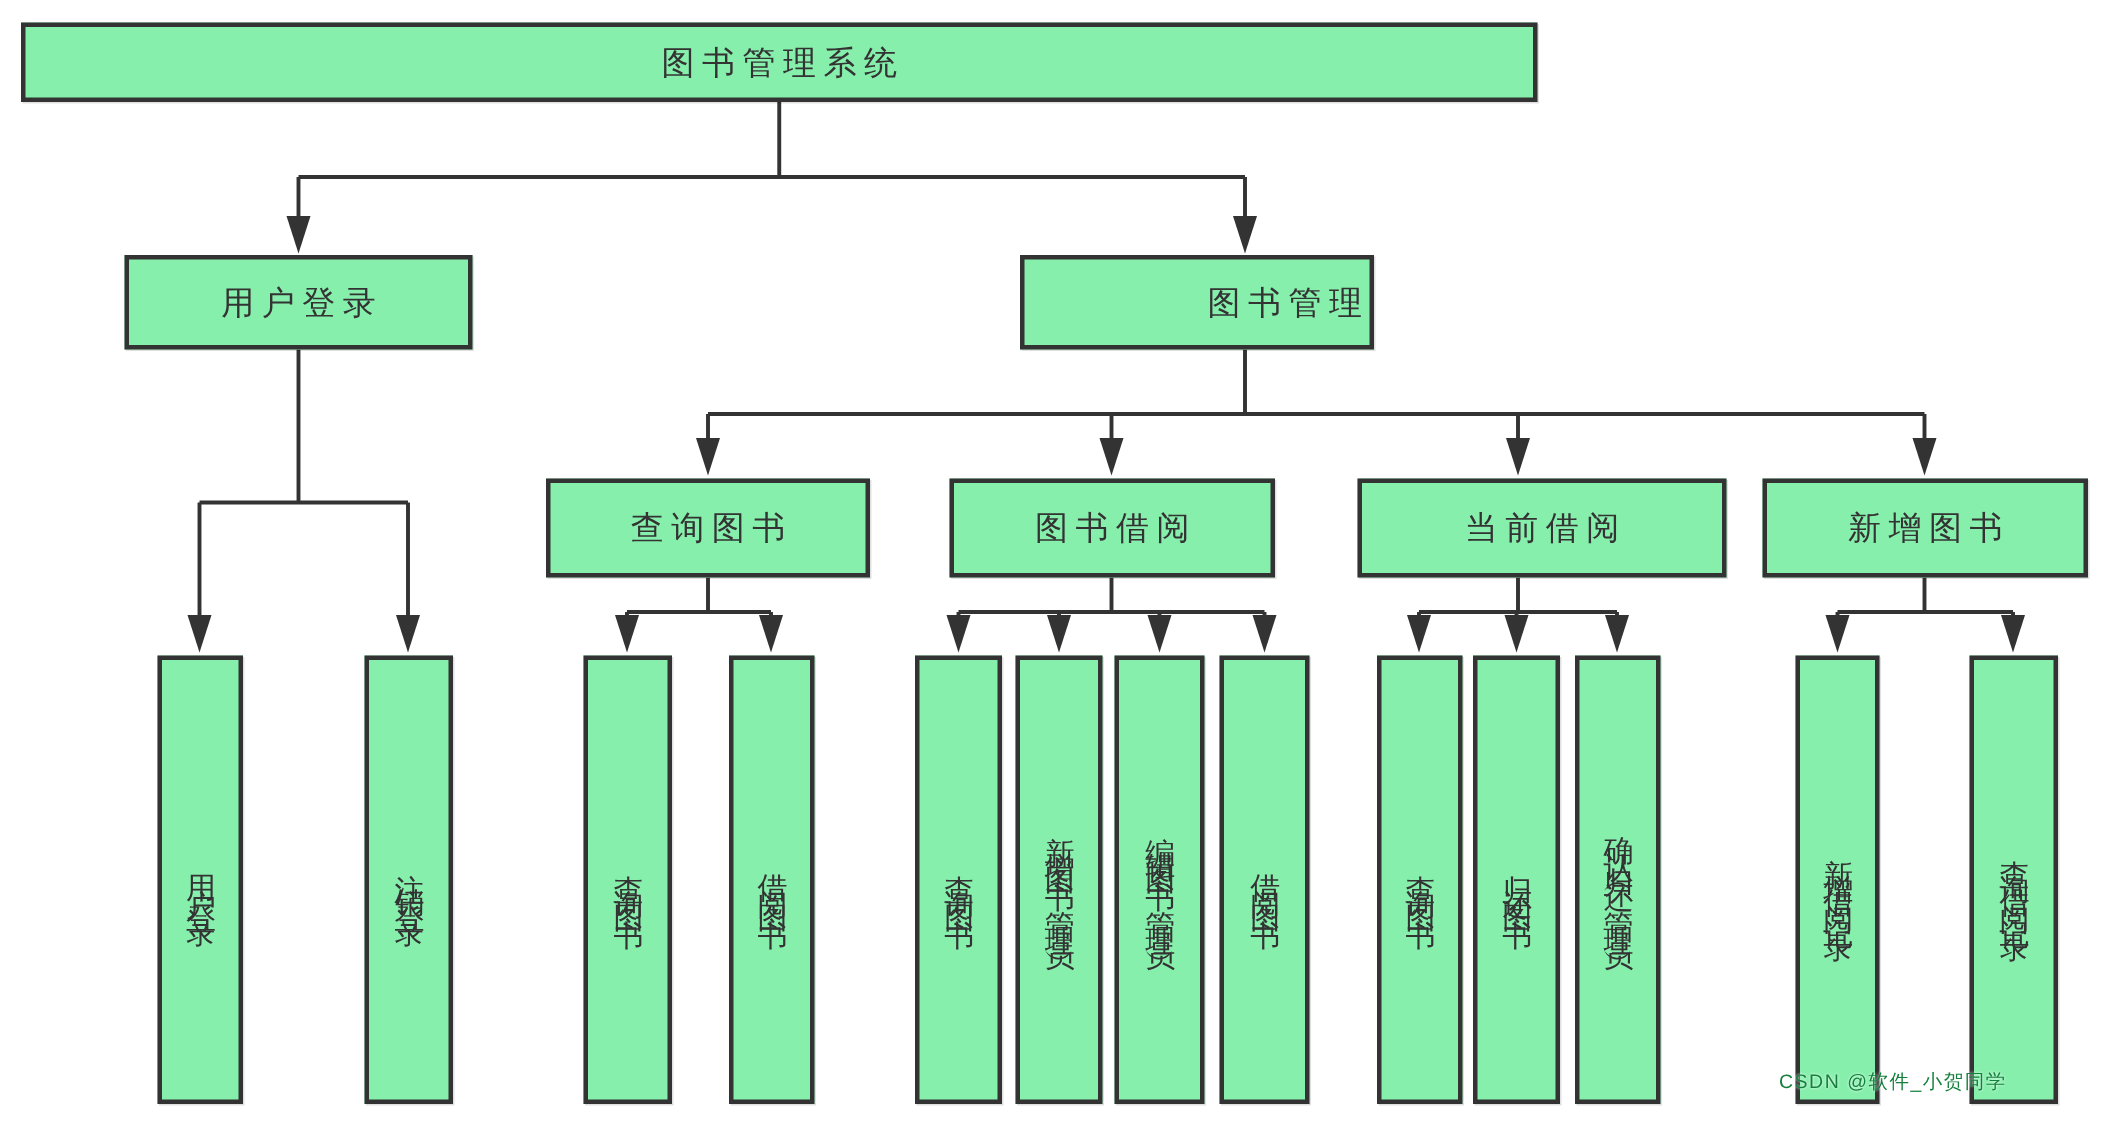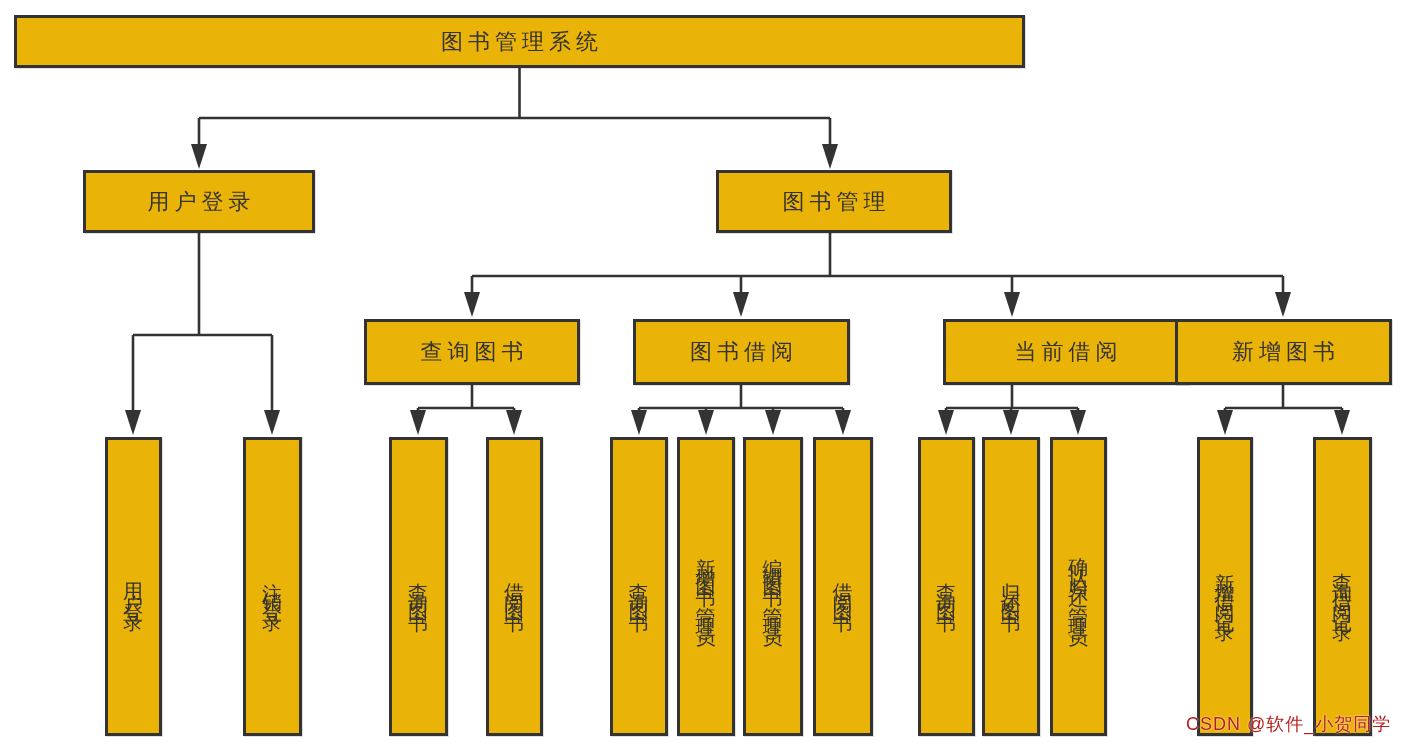--- a/index.html
+++ b/index.html
@@ -9,41 +9,41 @@
     background:#ffffff;
     font-family:"Liberation Sans","DejaVu Sans",sans-serif;
     color:#333333;
     overflow:hidden;
   }
   .connectors{position:absolute;left:0;top:0;width:1405px;height:747px;}
   .node{
     position:absolute;
     box-sizing:border-box;
     border:3px solid #333333;
-    background:#eab308;
+    background:#86efac;
     display:flex;align-items:center;justify-content:center;
     box-shadow:1px 1px 0 rgba(0,0,0,0.12);
   }
   .hlabel{
     font-size:22px;
     letter-spacing:5px;
     white-space:nowrap;
     text-indent:5px;
   }
   .vtext{
     writing-mode:vertical-lr;
     font-size:20px;
     letter-spacing:10px;
     line-height:1;
   }
   .watermark{
     position:absolute;
     left:1186px;top:712px;
-    font-size:18px;
-    color:#b91c1c;
+    font-size:13px;
+    color:#15803d;
     letter-spacing:1px;
     white-space:nowrap;
     z-index:5;
     text-shadow:0 0 2px #ffffff;
   }
 </style>
 </head>
 <body>
 
 <div class="canvas">
@@ -95,31 +95,31 @@
     </g>
   </svg>
 
   <div class="node" style="left:14px;top:15px;width:1011px;height:53px;">
     <span class="hlabel">图书管理系统</span>
   </div>
 
   <div class="node" style="left:83px;top:170px;width:232px;height:63px;">
     <span class="hlabel">用户登录</span>
   </div>
-  <div class="node" style="left:716px;top:170px;width:236px;height:63px;">
+  <div class="node" style="left:680px;top:170px;width:236px;height:63px;justify-content:flex-end;">
     <span class="hlabel">图书管理</span>
   </div>
 
   <div class="node" style="left:364px;top:319px;width:216px;height:66px;">
     <span class="hlabel">查询图书</span>
   </div>
   <div class="node" style="left:633px;top:319px;width:217px;height:66px;">
     <span class="hlabel">图书借阅</span>
   </div>
-  <div class="node" style="left:905px;top:319px;width:246px;height:66px;margin-left:38px;">
+  <div class="node" style="left:905px;top:319px;width:246px;height:66px;">
     <span class="hlabel">当前借阅</span>
   </div>
   <div class="node" style="left:1175px;top:319px;width:217px;height:66px;">
     <span class="hlabel">新增图书</span>
   </div>
 
   <div class="node" style="left:105px;top:437px;width:57px;height:299px;">
     <span class="vtext">用户登录</span>
   </div>
   <div class="node" style="left:243px;top:437px;width:59px;height:299px;">

